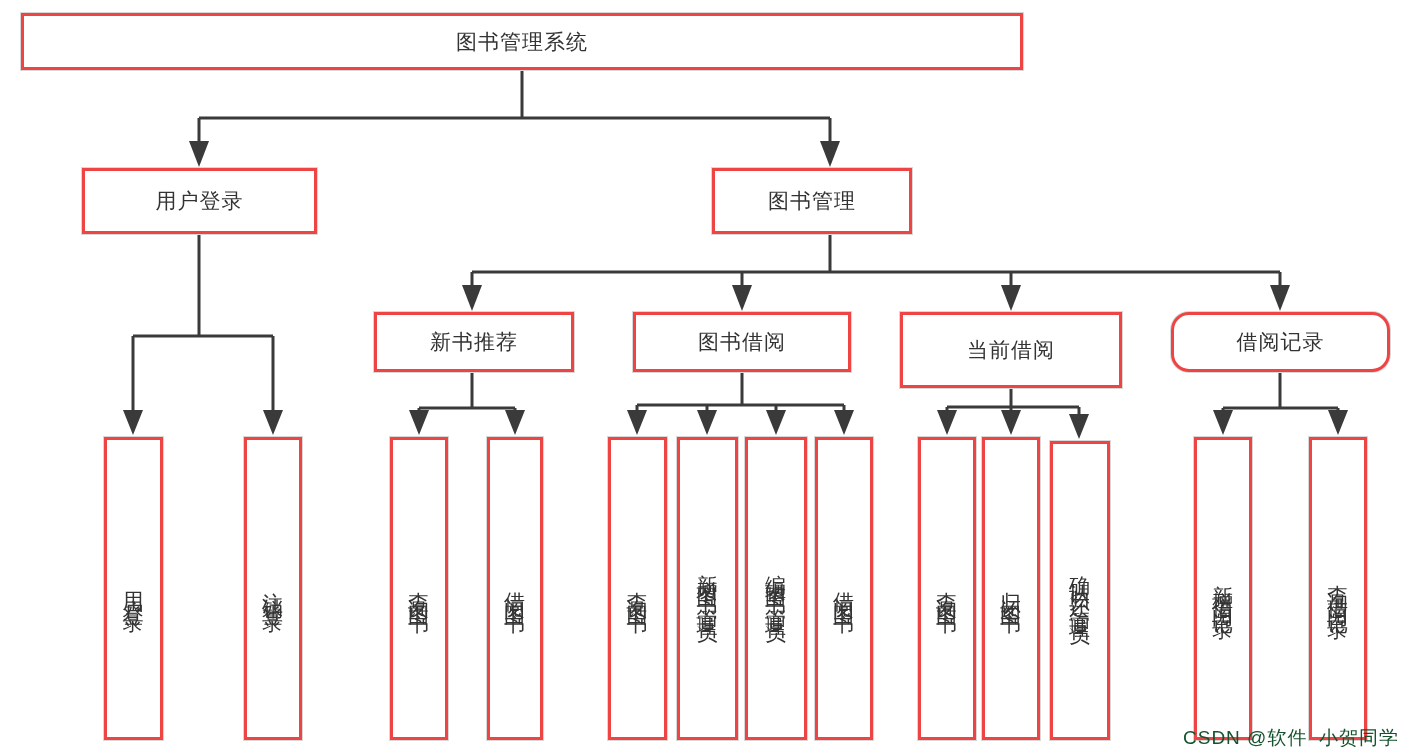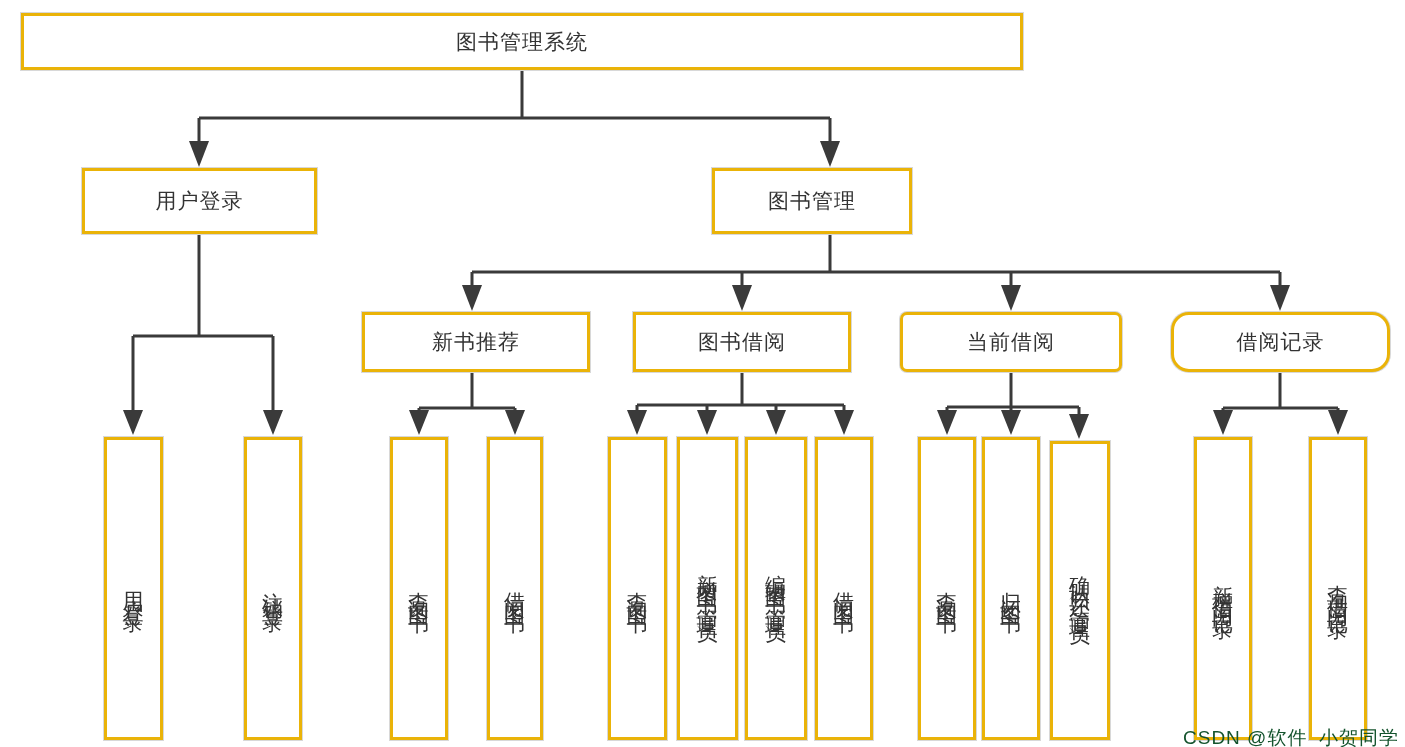--- a/index.html
+++ b/index.html
@@ -3,35 +3,35 @@
 <meta charset="utf-8">
 <style>
   html,body { margin:0; padding:0; background:#fff; }
   #stage {
     position:relative; width:1405px; height:747px; background:#ffffff;
     font-family:"Liberation Sans", sans-serif; color:#333; overflow:hidden;
   }
   svg.connectors { position:absolute; left:0; top:0; width:1405px; height:747px; }
   .node {
     position:absolute; box-sizing:border-box; background:#ffffff;
-    border:3px solid #eab308; box-shadow:0 0 0 1px #d8d8d8;
+    border:3px solid #ef4444; box-shadow:0 0 0 1px #d8d8d8;
     display:flex; align-items:center; justify-content:center;
   }
   .hbox { font-size:21px; letter-spacing:1px; white-space:nowrap; }
   .vbox .vtext {
     writing-mode:vertical-rl; text-orientation:upright;
     font-size:21px; letter-spacing:7px; line-height:1;
   }
   
   #root-box        { left:21px;   top:13px;  width:1002px; height:57px; }
   #user-login      { left:82px;   top:168px; width:235px;  height:66px; }
   #book-mgmt       { left:712px;  top:168px; width:200px;  height:66px; }
-  #new-book-rec    { left:362px;  top:312px; width:228px;  height:60px; }
+  #new-book-rec    { left:374px;  top:312px; width:200px;  height:60px; }
   #book-borrow     { left:633px;  top:312px; width:218px;  height:60px; }
-  #current-borrow  { left:900px;  top:312px; width:222px;  height:60px;border-radius:7px; }
+  #current-borrow  { left:900px;  top:312px; width:222px;  height:76px; }
   #borrow-records  { left:1171px; top:312px; width:219px;  height:60px;border-radius:18px; }
   .leaf            { top:437px; height:303px; }
   #ul-leaf1 { left:104px;  width:59px; }
   #ul-leaf2 { left:244px;  width:58px; }
   #nbr-leaf1{ left:390px;  width:58px; }
   #nbr-leaf2{ left:487px;  width:56px; }
   #bb-leaf1 { left:608px;  width:59px; }
   #bb-leaf2 { left:677px;  width:61px; }
   #bb-leaf3 { left:745px;  width:62px; }
   #bb-leaf4 { left:815px;  width:58px; }

